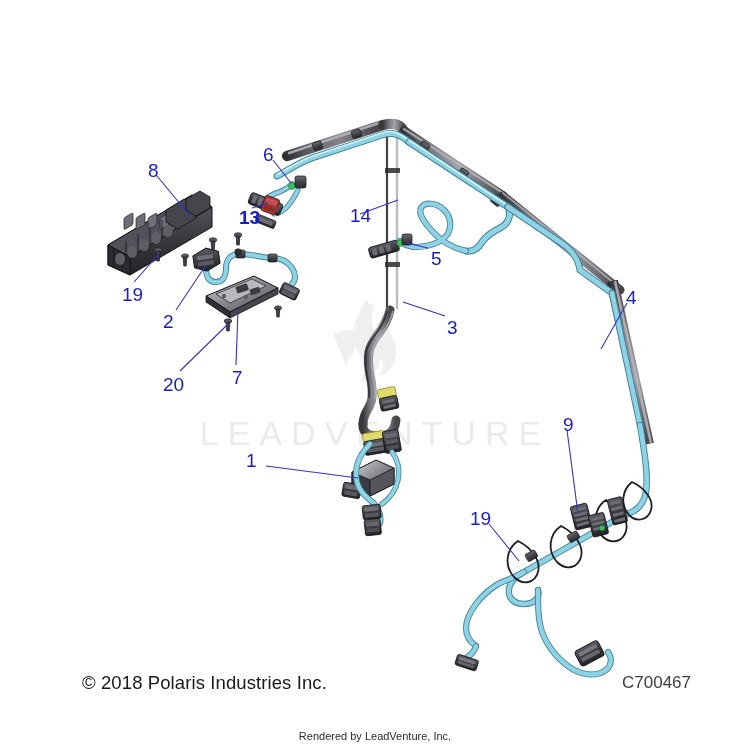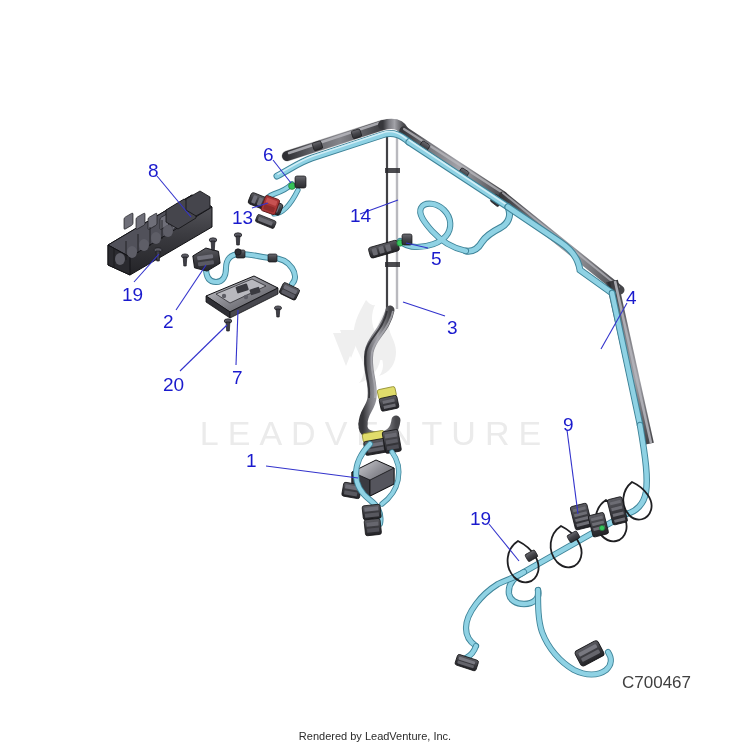--- a/index.html
+++ b/index.html
@@ -509,19 +509,20 @@
   <div class="callout-label" style="left:447px; top:318px;">3</div>
   <div class="callout-label" style="left:626px; top:288px;">4</div>
   <div class="callout-label" style="left:431px; top:249px;">5</div>
   <div class="callout-label" style="left:263px; top:145px;">6</div>
   <div class="callout-label" style="left:232px; top:368px;">7</div>
   <div class="callout-label" style="left:148px; top:161px;">8</div>
   <div class="callout-label" style="left:563px; top:415px;">9</div>
   <div class="callout-label" style="left:470px; top:509px;">19</div>
   <div class="callout-label" style="left:163px; top:375px;">20</div>
   <div class="callout-label" style="left:122px; top:285px;">19</div>
-  <div class="callout-label" style="left:232px; top:208px;">13</div>
+  <div class="callout-label" style="left:239px; top:208px;font-weight:bold;">13</div>
   <div class="callout-label" style="left:338px; top:206px;margin-left:12px;">14</div>
 
+  <div class="copyright-text">© 2018 Polaris Industries Inc.</div>
   <div class="drawing-number">C700467</div>
   <div class="rendered-by">Rendered by LeadVenture, Inc.</div>
 
 </div>
 
 </body></html>

